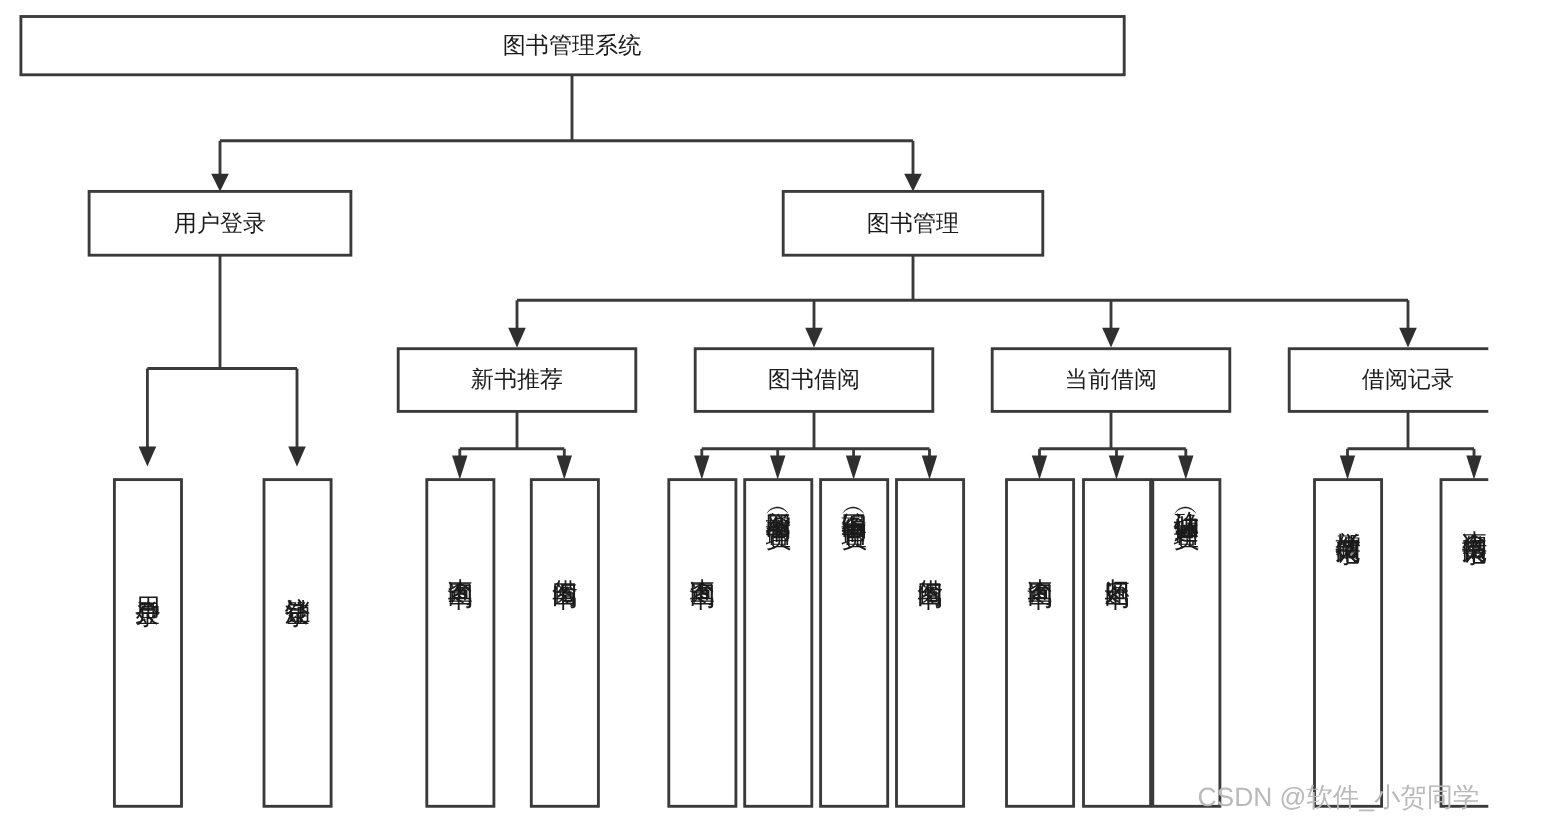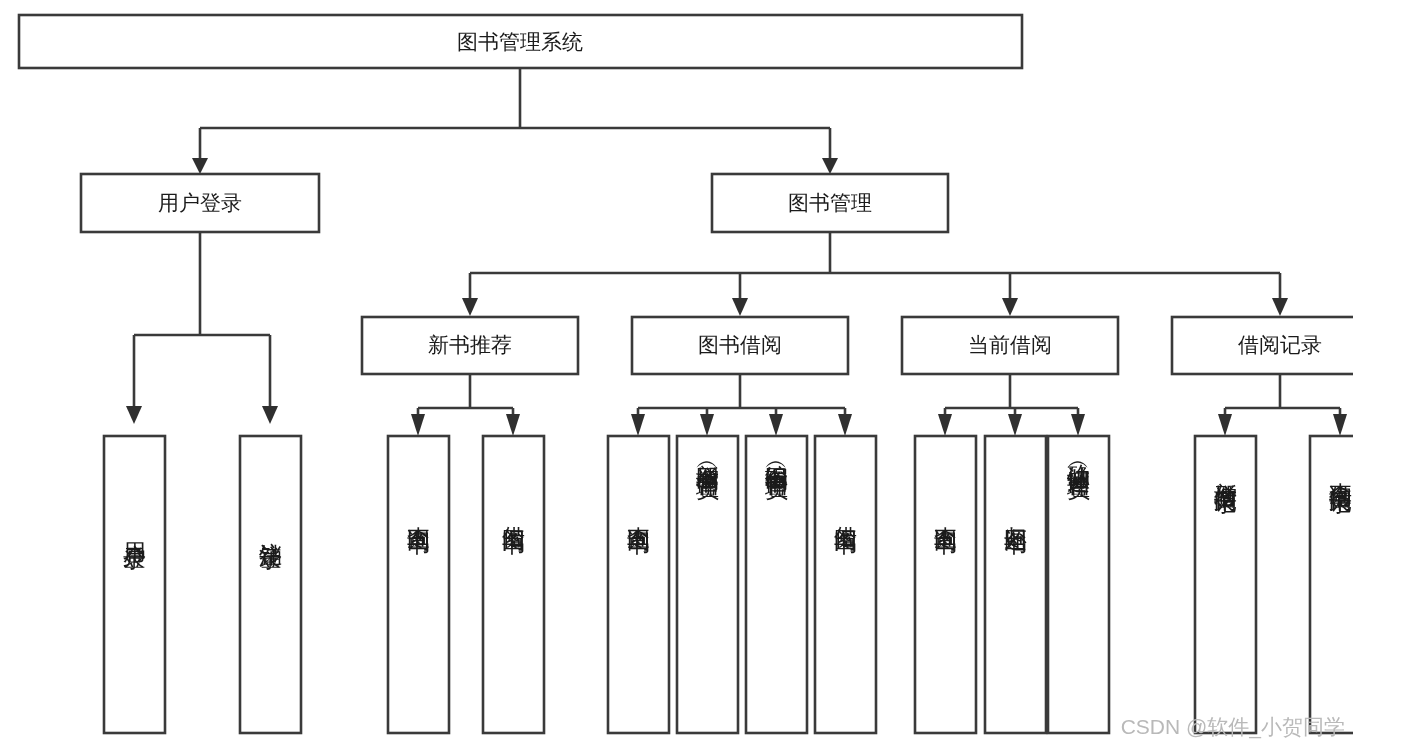--- a/index.html
+++ b/index.html
@@ -63,21 +63,21 @@
     line-height: 1.18;
     color: #1b1b1b;
     letter-spacing: 2px;
     white-space: nowrap;
   }
   .watermark {
     position: absolute;
     right: 8px;
     bottom: 6px;
     font-family: "Liberation Sans", "DejaVu Sans", sans-serif;
-    font-size: 21px;
+    font-size: 24px;
     color: #b9b9b9;
     white-space: nowrap;
     user-select: none;
   }
 </style>
 </head>
 <body>
 
 <div id="diagram-root">
 

